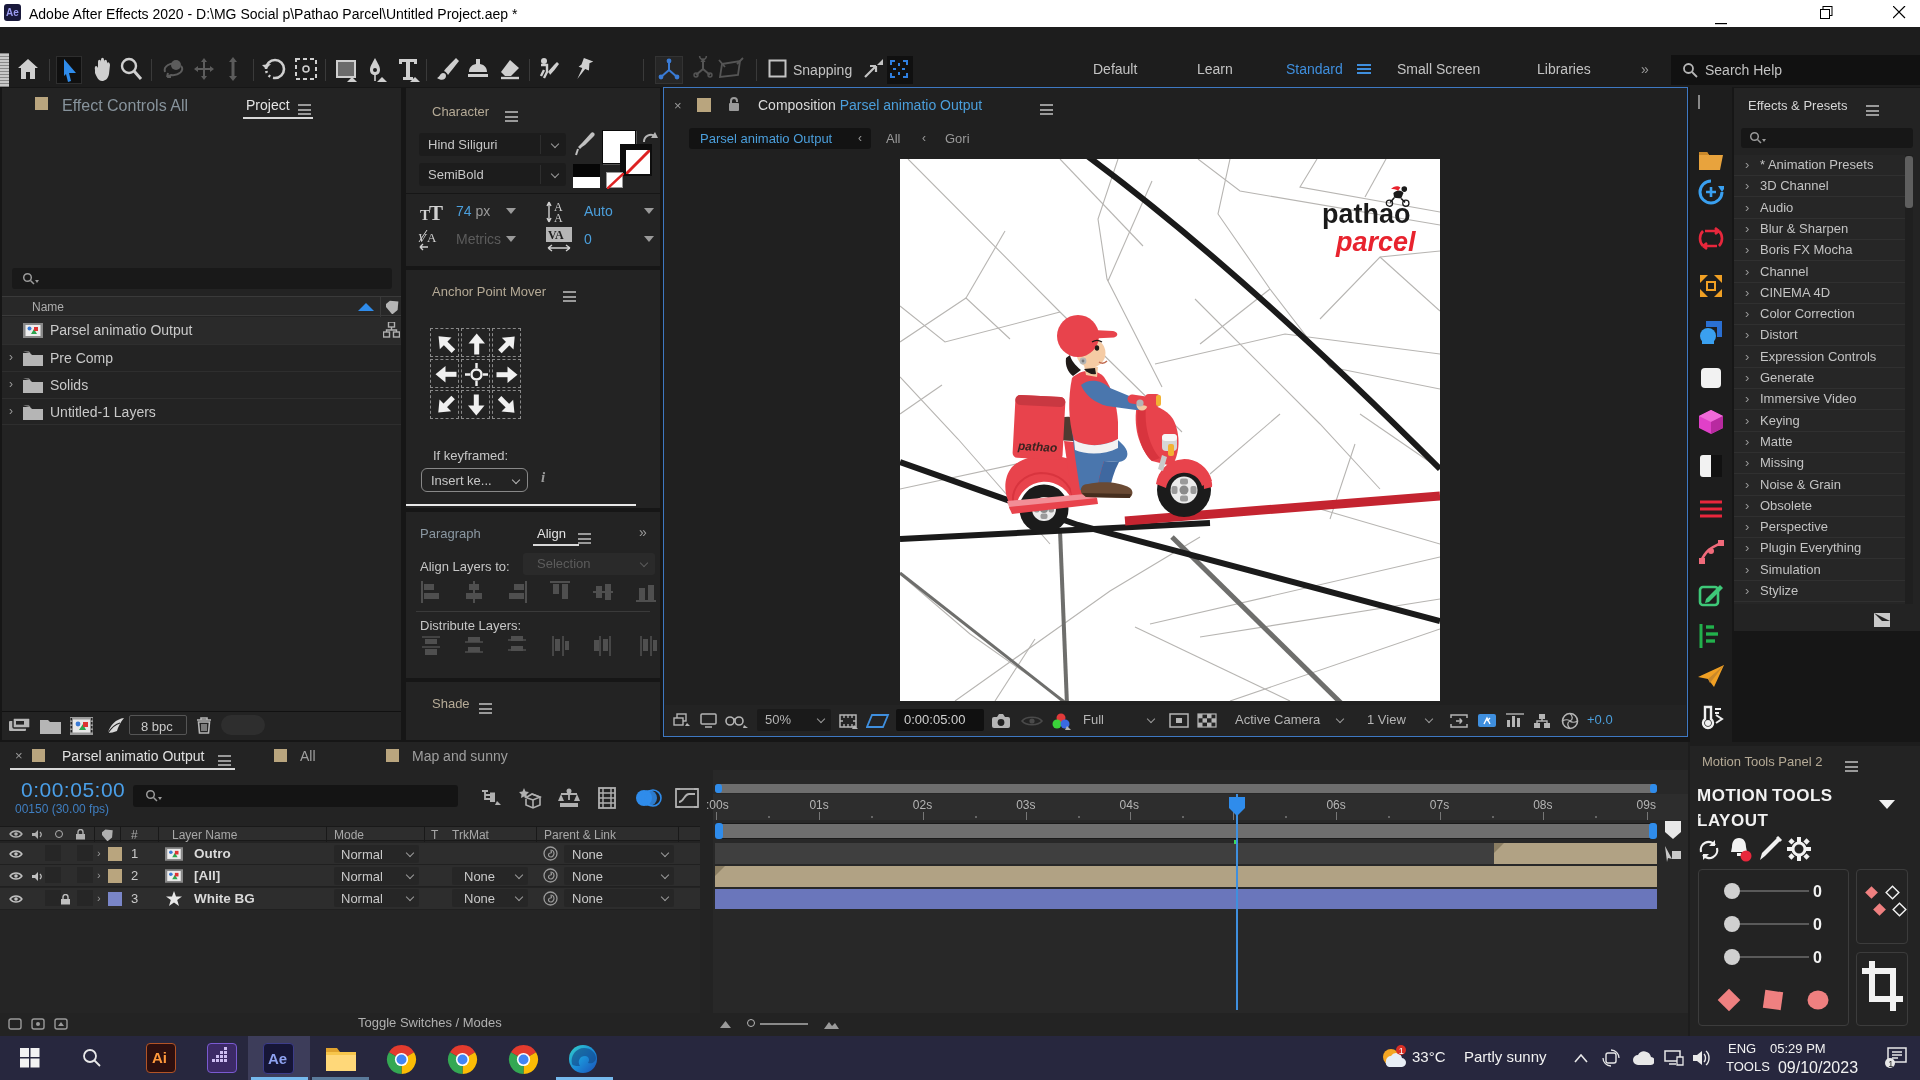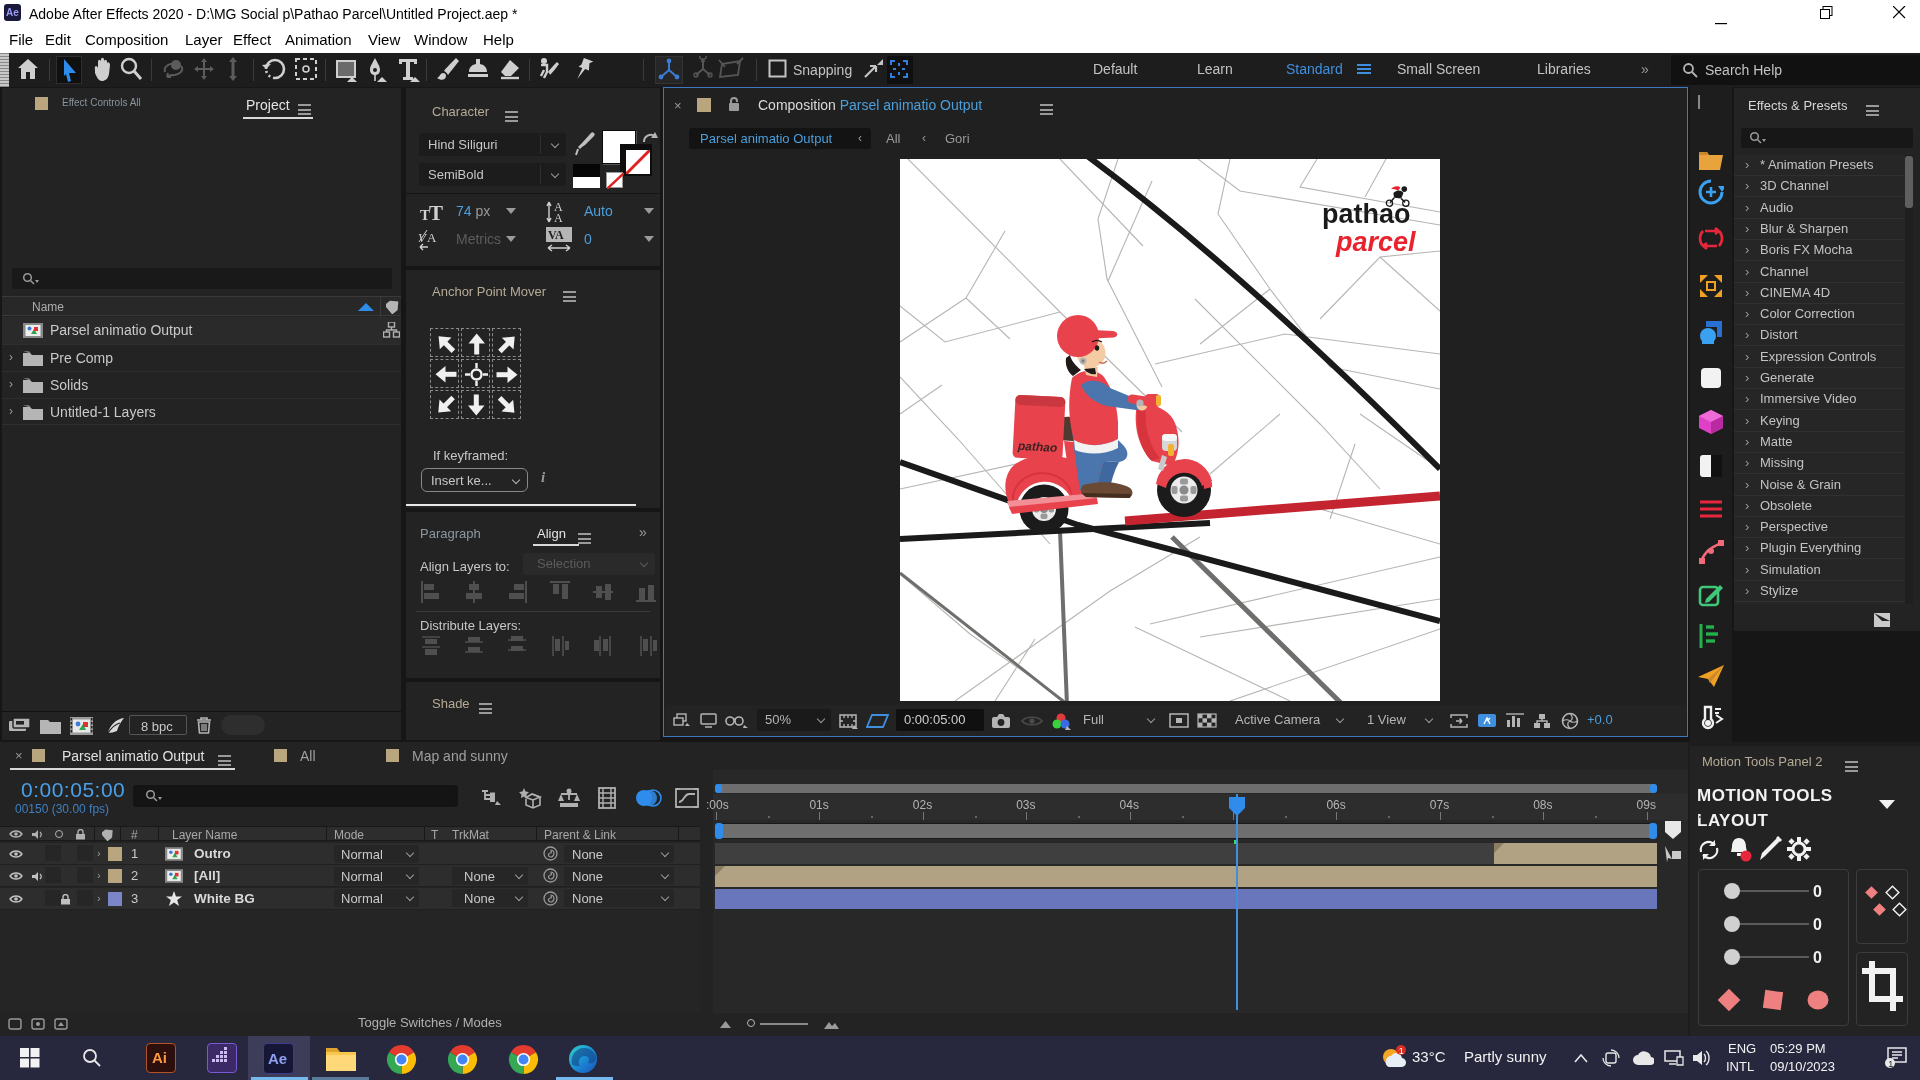--- a/index.html
+++ b/index.html
@@ -41,31 +41,20 @@
         </svg></div>
     <div class="wbtn" style="left:1820px;top:5px;"><svg width="13" height="13">
           <rect x="3" y="0.5" width="9" height="9" fill="none" stroke="#000"></rect>
           <rect x="0.5" y="3.5" width="9" height="9" fill="#fff" stroke="#000"></rect>
         </svg></div>
     <div class="wbtn" style="left:1893px;top:5px;"><svg width="13" height="13">
           <path d="M0,0 L12,12 M12,0 L0,12" stroke="#000" stroke-width="1.2"></path>
         </svg></div>
   </div>
 
-  <div class="abs" id="menubar">
-    <span style="left:9px;">File</span>
-      <span style="left:45px;">Edit</span>
-      <span style="left:85px;">Composition</span>
-      <span style="left:185px;">Layer</span>
-      <span style="left:233px;">Effect</span>
-      <span style="left:285px;">Animation</span>
-      <span style="left:368px;">View</span>
-      <span style="left:414px;">Window</span>
-      <span style="left:483px;">Help</span>
-  </div>
 
   <div class="abs" id="toolbar">
     <div class="grip"></div>
     <div class="tool" style="left:16px;"><svg width="24" height="26" viewBox="0 0 24 26">
           <path d="M12 3 L22 12 L19 12 L19 23 L14 23 L14 16 L10 16 L10 23 L5 23 L5 12 L2 12 Z" fill="#cfcfcf"></path>
         </svg></div>
     <div class="tsep" style="left:49px;"></div>
     <div class="tool" style="left:56px;width:26px;height:28px;top:3px;background:#101010;border:1px solid #2e2e2e;"><svg width="24" height="26" viewBox="0 0 24 26">
           <path d="M7 2 L19 16 L12 16 L14 24 L11 25 L9 17 L7 19 Z" fill="#2f8ceb"></path>
         </svg></div>
@@ -189,21 +178,21 @@
           <path d="M10 10 L15 15" stroke="#b5b5b5" stroke-width="1.8"></path>
         </svg>
         <span style="position:absolute;left:34px;top:7px;font-size:14px;color:#c3c3c3;">Search Help</span>
       </div>
   </div>
 
   <div class="abs" id="mainarea" style="left:0;top:87px;width:1920px;height:655px;background:#161616;"></div>
 
   <div class="panel" style="left:2px;top:88px;width:399px;height:652px;">
     <div class="abs" style="left:33px;top:9px;width:13px;height:13px;background:#b9a57e;"></div>
-    <div class="abs" style="left:60px;top:9px;font-size:10px;color:#87939c;">Effect Controls All</div>
+    <div class="abs" style="left:60px;top:9px;font-size:16px;color:#87939c;">Effect Controls All</div>
     <div class="abs" style="left:244px;top:9px;font-size:14px;color:#e4e4e4;">Project</div>
     <div class="abs hamb" style="left:296px;top:12px;"></div>
     <div class="abs" style="left:241px;top:29px;width:70px;height:2px;background:#d9d9d9;"></div>
     <div class="abs" style="left:10px;top:180px;width:380px;height:21px;background:#191919;border-radius:3px;">
       <svg width="18" height="14" viewBox="0 0 18 14" style="position:absolute;left:10px;top:4px;">
           <circle cx="5.5" cy="5.5" r="3.8" fill="none" stroke="#9a9a9a" stroke-width="1.5"></circle>
           <path d="M8.5 8.5 L12 12" stroke="#9a9a9a" stroke-width="1.5"></path>
           <path d="M13 8 L17 8 L15 11 Z" fill="#9a9a9a"></path>
         </svg>
     </div>
@@ -1397,23 +1386,23 @@
     <svg width="20" height="18" viewBox="0 0 20 18" style="position:absolute;left:1664px;top:13px;">
         <rect x="1" y="2" width="15" height="10" fill="none" stroke="#e8e8e8" stroke-width="1.5"></rect>
         <path d="M5 15 L12 15" stroke="#e8e8e8" stroke-width="1.5"></path>
         <path d="M13 8 L19 8 L19 16 L13 16 Z" fill="#27273e" stroke="#e8e8e8" stroke-width="1.3"></path>
       </svg>
     <svg width="20" height="18" viewBox="0 0 20 18" style="position:absolute;left:1692px;top:13px;">
         <path d="M1 6 L5 6 L10 2 L10 16 L5 12 L1 12 Z" fill="#e8e8e8"></path>
         <path d="M12 5 C14 7 14 11 12 13 M14 2 C18 5 18 13 14 16" stroke="#e8e8e8" stroke-width="1.4" fill="none"></path>
       </svg>
     <span style="position:absolute;left:1728px;top:5px;font-size:13px;color:#f2f2f2;">ENG</span>
-    <span style="position:absolute;left:1726px;top:23px;font-size:13px;color:#f2f2f2;">INTL</span>
+    <span style="position:absolute;left:1726px;top:23px;font-size:13px;color:#f2f2f2;">TOOLS</span>
     <div style="position:absolute;left:1770px;top:5px;width:96px;text-align:left;font-size:13px;color:#f2f2f2;">05:29 PM</div>
-    <div style="position:absolute;left:1770px;top:23px;width:96px;text-align:left;font-size:13px;color:#f2f2f2;">09/10/2023</div>
+    <div style="position:absolute;left:1770px;top:23px;width:96px;text-align:center;font-size:16px;color:#f2f2f2;">09/10/2023</div>
     <svg width="24" height="22" viewBox="0 0 24 22" style="position:absolute;left:1884px;top:11px;">
         <path d="M4 1 L22 1 L22 15 L10 15 L6 19 L6 15 L4 15 Z" fill="none" stroke="#e8e8e8" stroke-width="1.5"></path>
         <path d="M8 5 L18 5 M8 8 L18 8 M8 11 L14 11" stroke="#e8e8e8" stroke-width="1.3"></path>
         <circle cx="6" cy="16" r="5" fill="#e8e8e8"></circle>
         <text x="4.2" y="19.5" font-size="9" fill="#222" font-family="Liberation Sans">1</text>
       </svg>
   </div>
 </div>
 
 </body></html>

